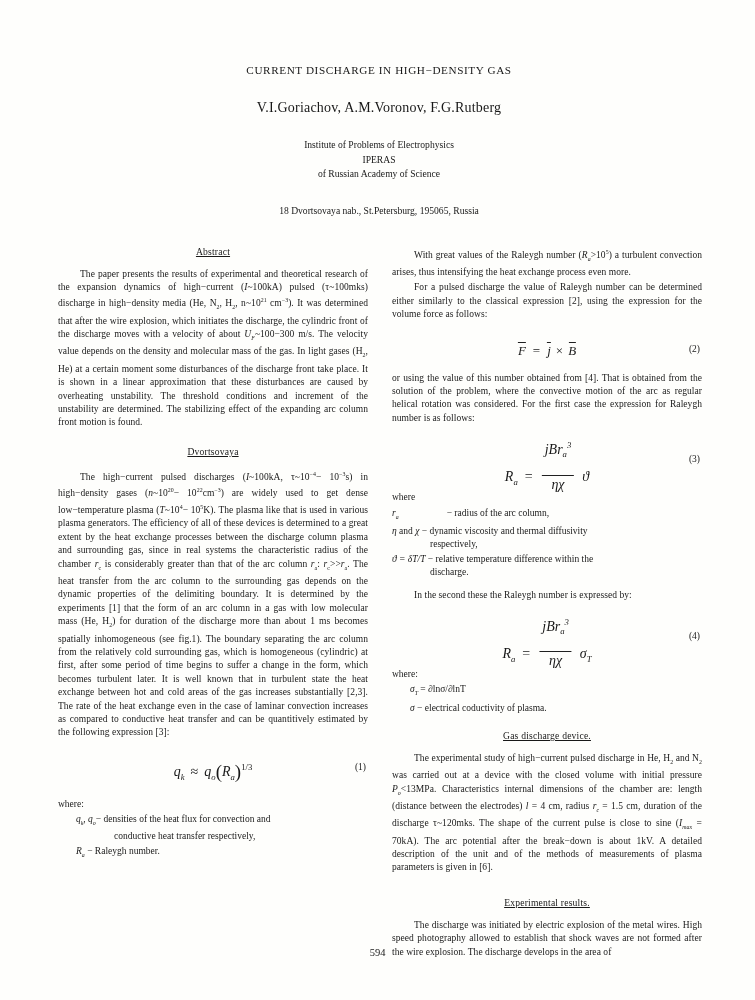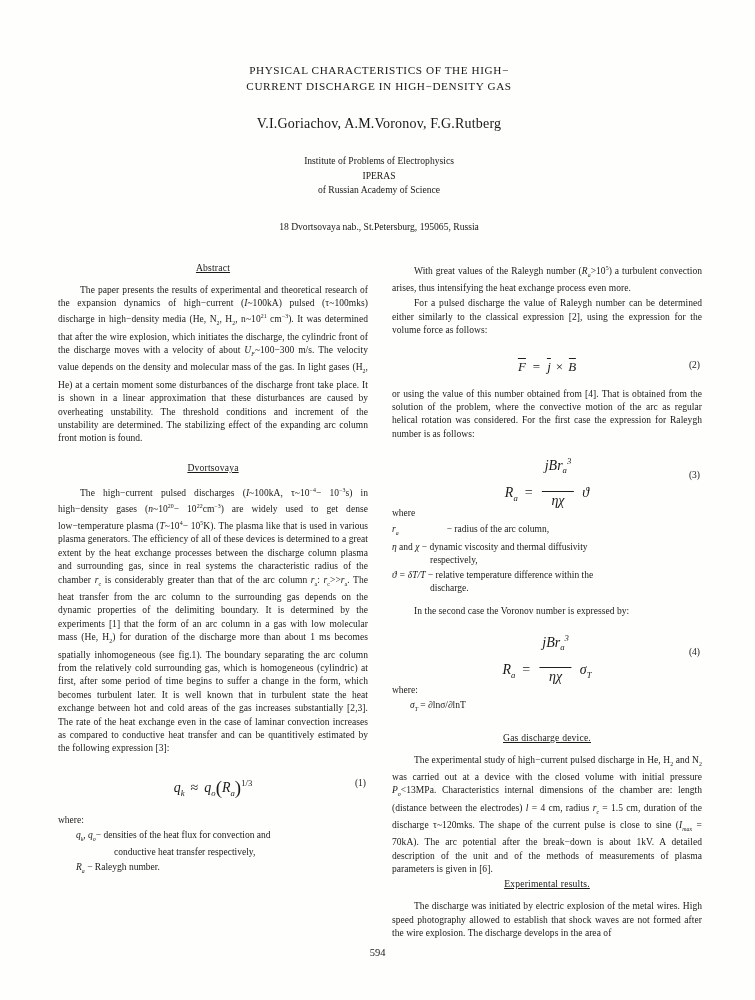--- a/index.html
+++ b/index.html
@@ -178,21 +178,20 @@
 </head>
 <body>
 
 <div class="page">
   <div class="scan-tint"></div>
 
   <div class="content">
 
     <div class="title-block">
       <div class="paper-title">
-        <span class="line">PHYSICAL CHARACTERISTICS OF THE HIGH−</span>
         <span class="line">CURRENT DISCHARGE IN HIGH−DENSITY GAS</span>
       </div>
       <div class="authors">V.I.Goriachov, A.M.Voronov, F.G.Rutberg</div>
       <div class="affil">
         <span class="org">Institute of Problems of Electrophysics</span>
         <span class="org">IPERAS</span>
         <span class="org">of Russian Academy of Science</span>
       </div>
       <div class="address">18 Dvortsovaya nab., St.Petersburg, 195065, Russia</div>
     </div>
@@ -240,37 +239,38 @@
           <span class="num" style="top:16px">(3)</span>
         </div>
 
         <div class="wherelabel">where</div>
         <div class="deflist" style="margin-left:0">
           <div class="item" style="text-align:left"><span class="mi">r</span><sub class="sb mi">a</sub><span style="display:inline-block;width:48px"></span><span>−  radius of the arc column,</span></div>
           <div class="item"><span class="mi">η</span><span> and </span><span class="mi">χ</span> <span>−   dynamic   viscosity   and   thermal   diffusivity</span><span class="cont">respectively,</span></div>
           <div class="item"><span class="mi">ϑ = δT/T</span> <span>−  relative temperature difference within the</span><span class="cont">discharge.</span></div>
         </div>
 
-        <p class="body" style="margin-top:9px">In the second case the Voronov number is expressed by:</p>
+        <p class="body" style="margin-top:9px">In the second these the Raleygh number is expressed by:</p>
 
         <div class="eq" style="height:42px">
           <span class="expr" style="top:2px"><span class="mi">R</span><sub class="sb mi">a</sub><span class="upr" style="margin:0 7px">=</span><span class="frac"><span class="top"><span class="mi">j</span><span class="mi">B</span><span class="mi">r</span><sub class="sb mi">a</sub><sup class="pw">3</sup></span><span class="bot"><span class="mi">η</span><span class="mi">χ</span></span></span><span class="mi" style="margin-left:6px">σ</span><sub class="sb mi">T</sub></span>
           <span class="num" style="top:16px">(4)</span>
         </div>
 
         <div class="wherelabel">where:</div>
         <div class="deflist">
           <div class="item" style="text-align:left"><span class="mi">σ</span><sub class="sb mi">T</sub><span> = ∂lnσ/∂lnT</span></div>
+          <div class="item" style="text-align:left"><span class="mi">σ</span><span> − electrical coductivity of plasma.</span></div>
         </div>
 
         <div class="sec-head" style="margin-top:15px">Gas discharge device.</div>
 
         <p class="body"><span>The experimental study of high−current pulsed discharge in He, H</span><sub class="sb">2</sub><span> and N</span><sub class="sb">2</sub><span> was carried out at a device with the closed volume with initial pressure </span><span class="mi">P</span><sub class="sb mi">o</sub><span>&lt;13MPa. Characteristics internal dimensions of the chamber are: length (distance between the electrodes) </span><span class="mi">l</span><span> = 4 cm, radius </span><span class="mi">r</span><sub class="sb mi">c</sub><span> = 1.5 cm, duration of the discharge τ~120mks. The shape of the current pulse is close to sine (</span><span class="mi">I</span><sub class="sb mi">max</sub><span> = 70kA). The arc potential after the break−down is about 1kV. A detailed description of the unit and of the methods of measurements of plasma parameters is given in [6].</span></p>
 
-        <div class="sec-head" style="margin-top:2px">Experimental results.</div>
+        <div class="sec-head" style="margin-top:22px">Experimental results.</div>
 
         <p class="body">The discharge was initiated by electric explosion of the metal wires. High speed photography allowed to establish that shock waves are not formed after the wire explosion. The discharge develops in the area of</p>
 
       </div>
     </div>
   </div>
 
   <div class="folio">594</div>
 </div>
 

